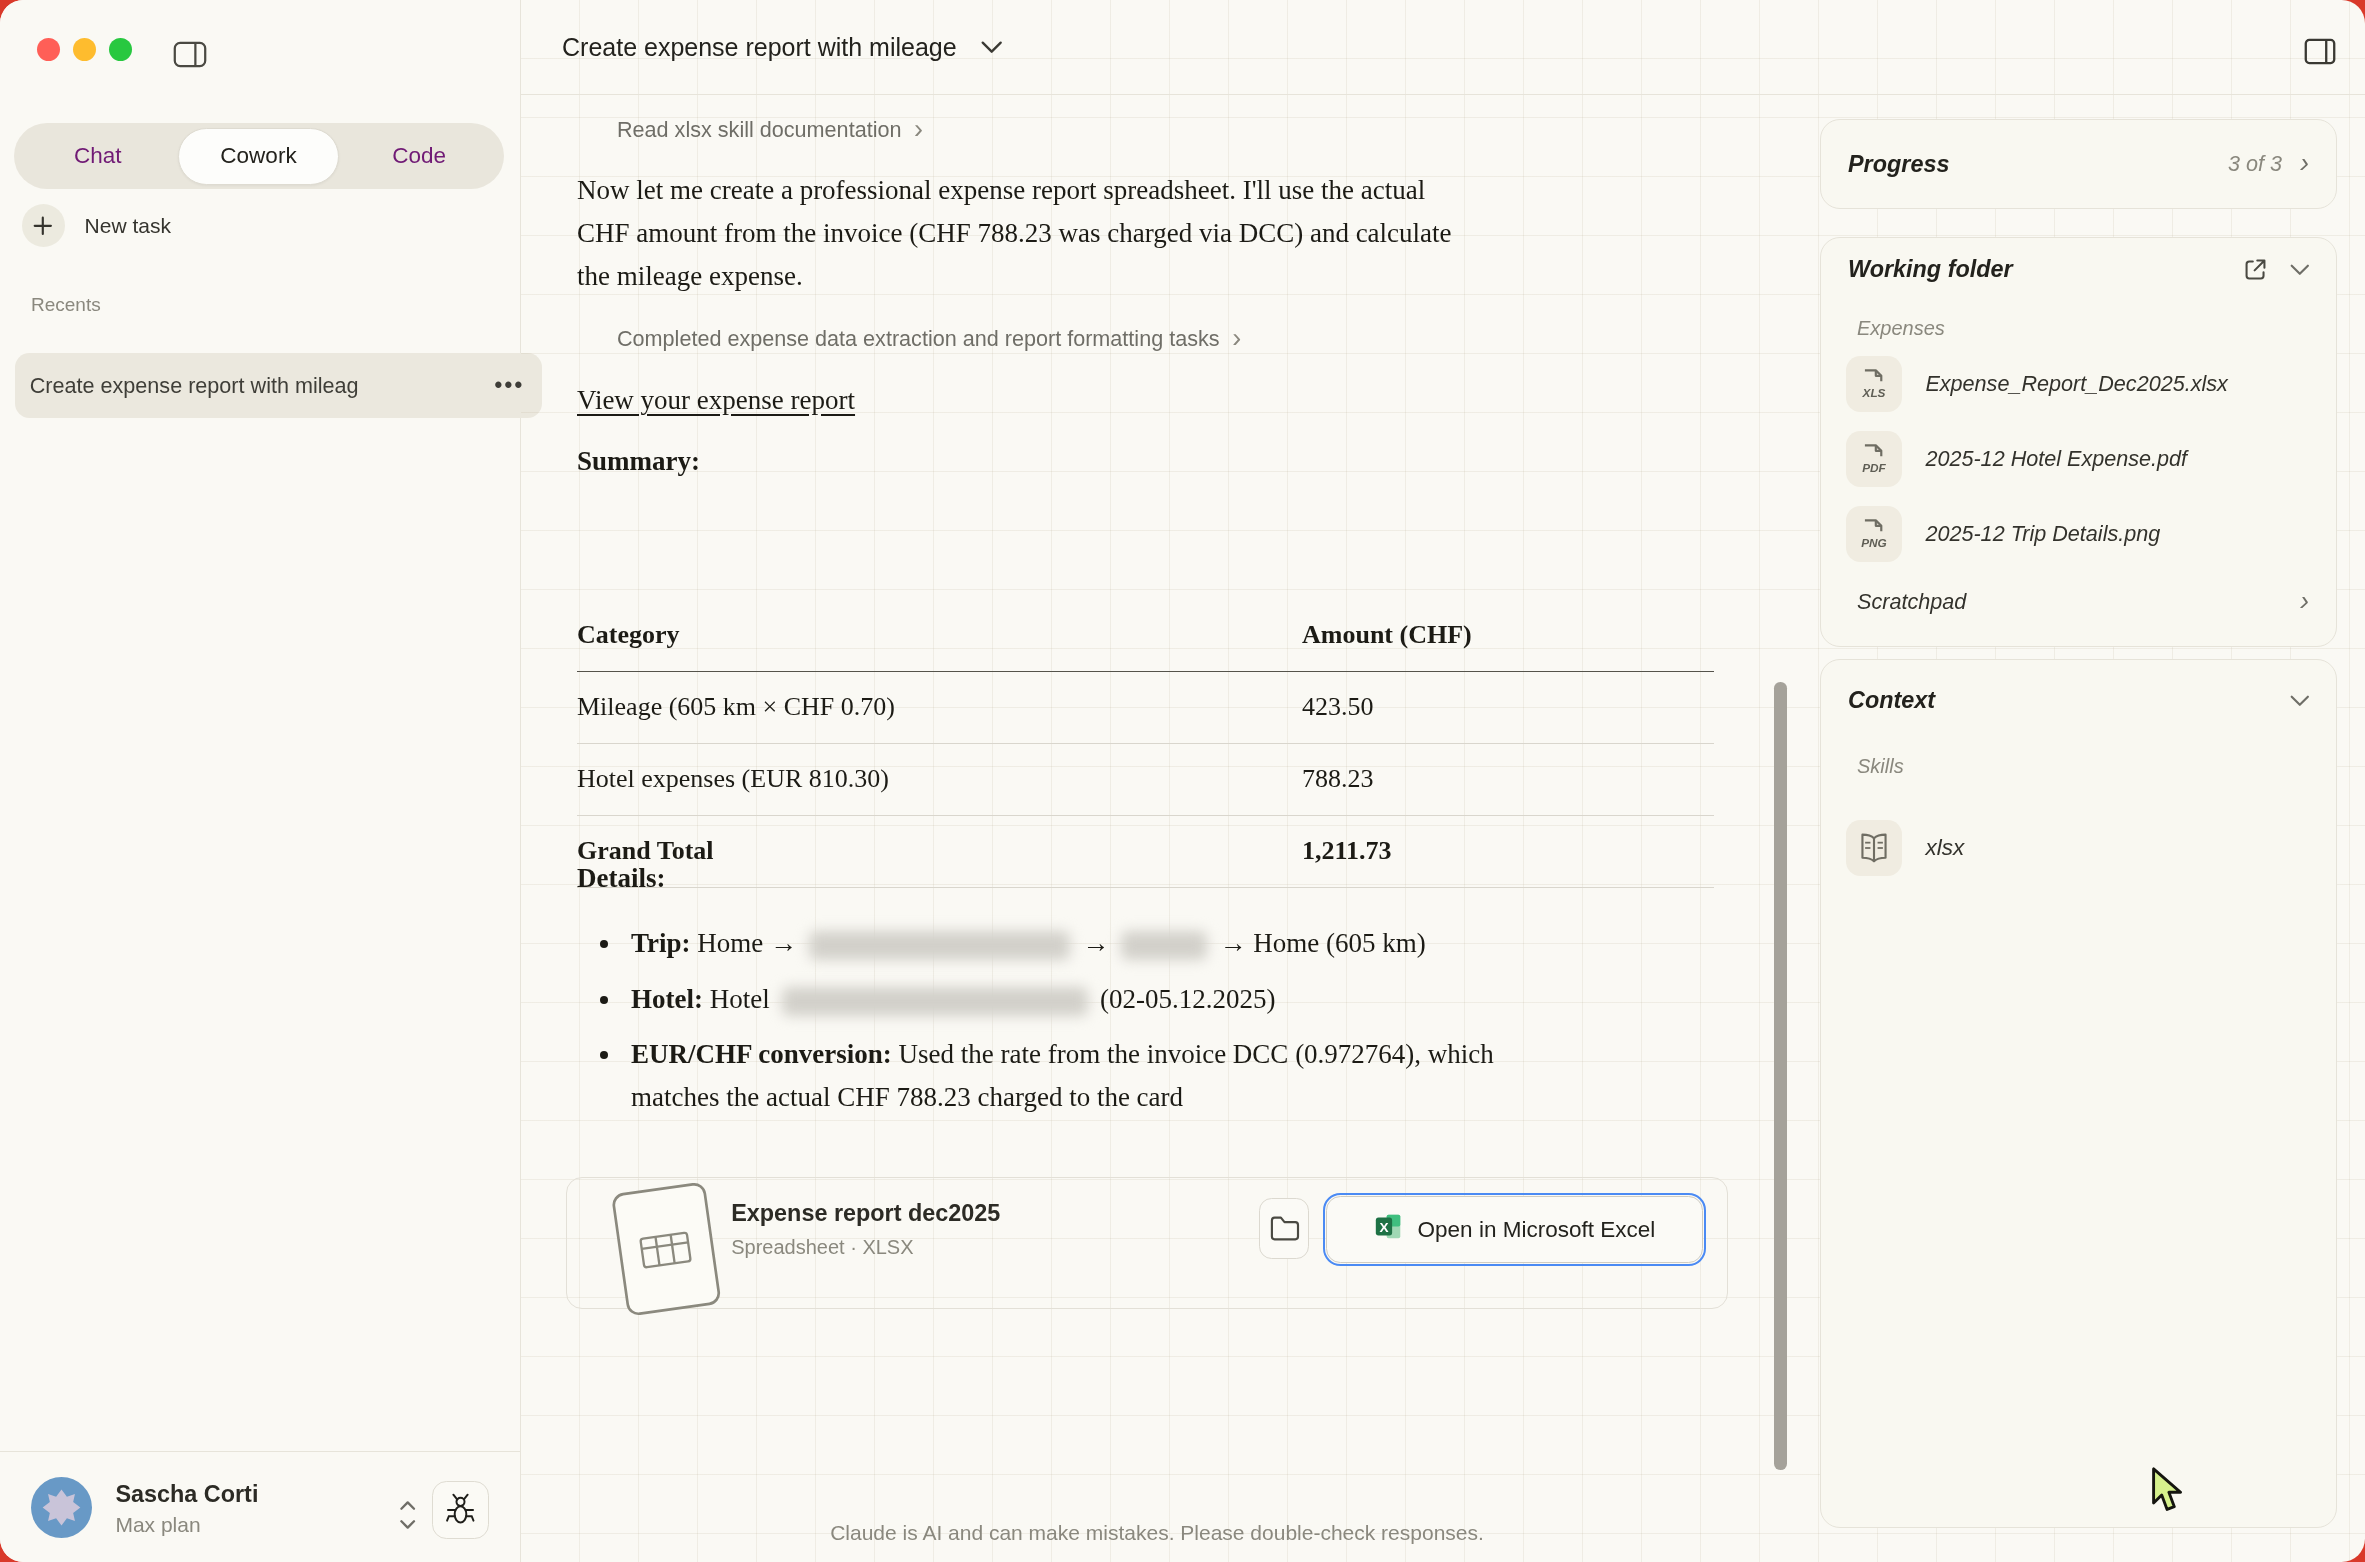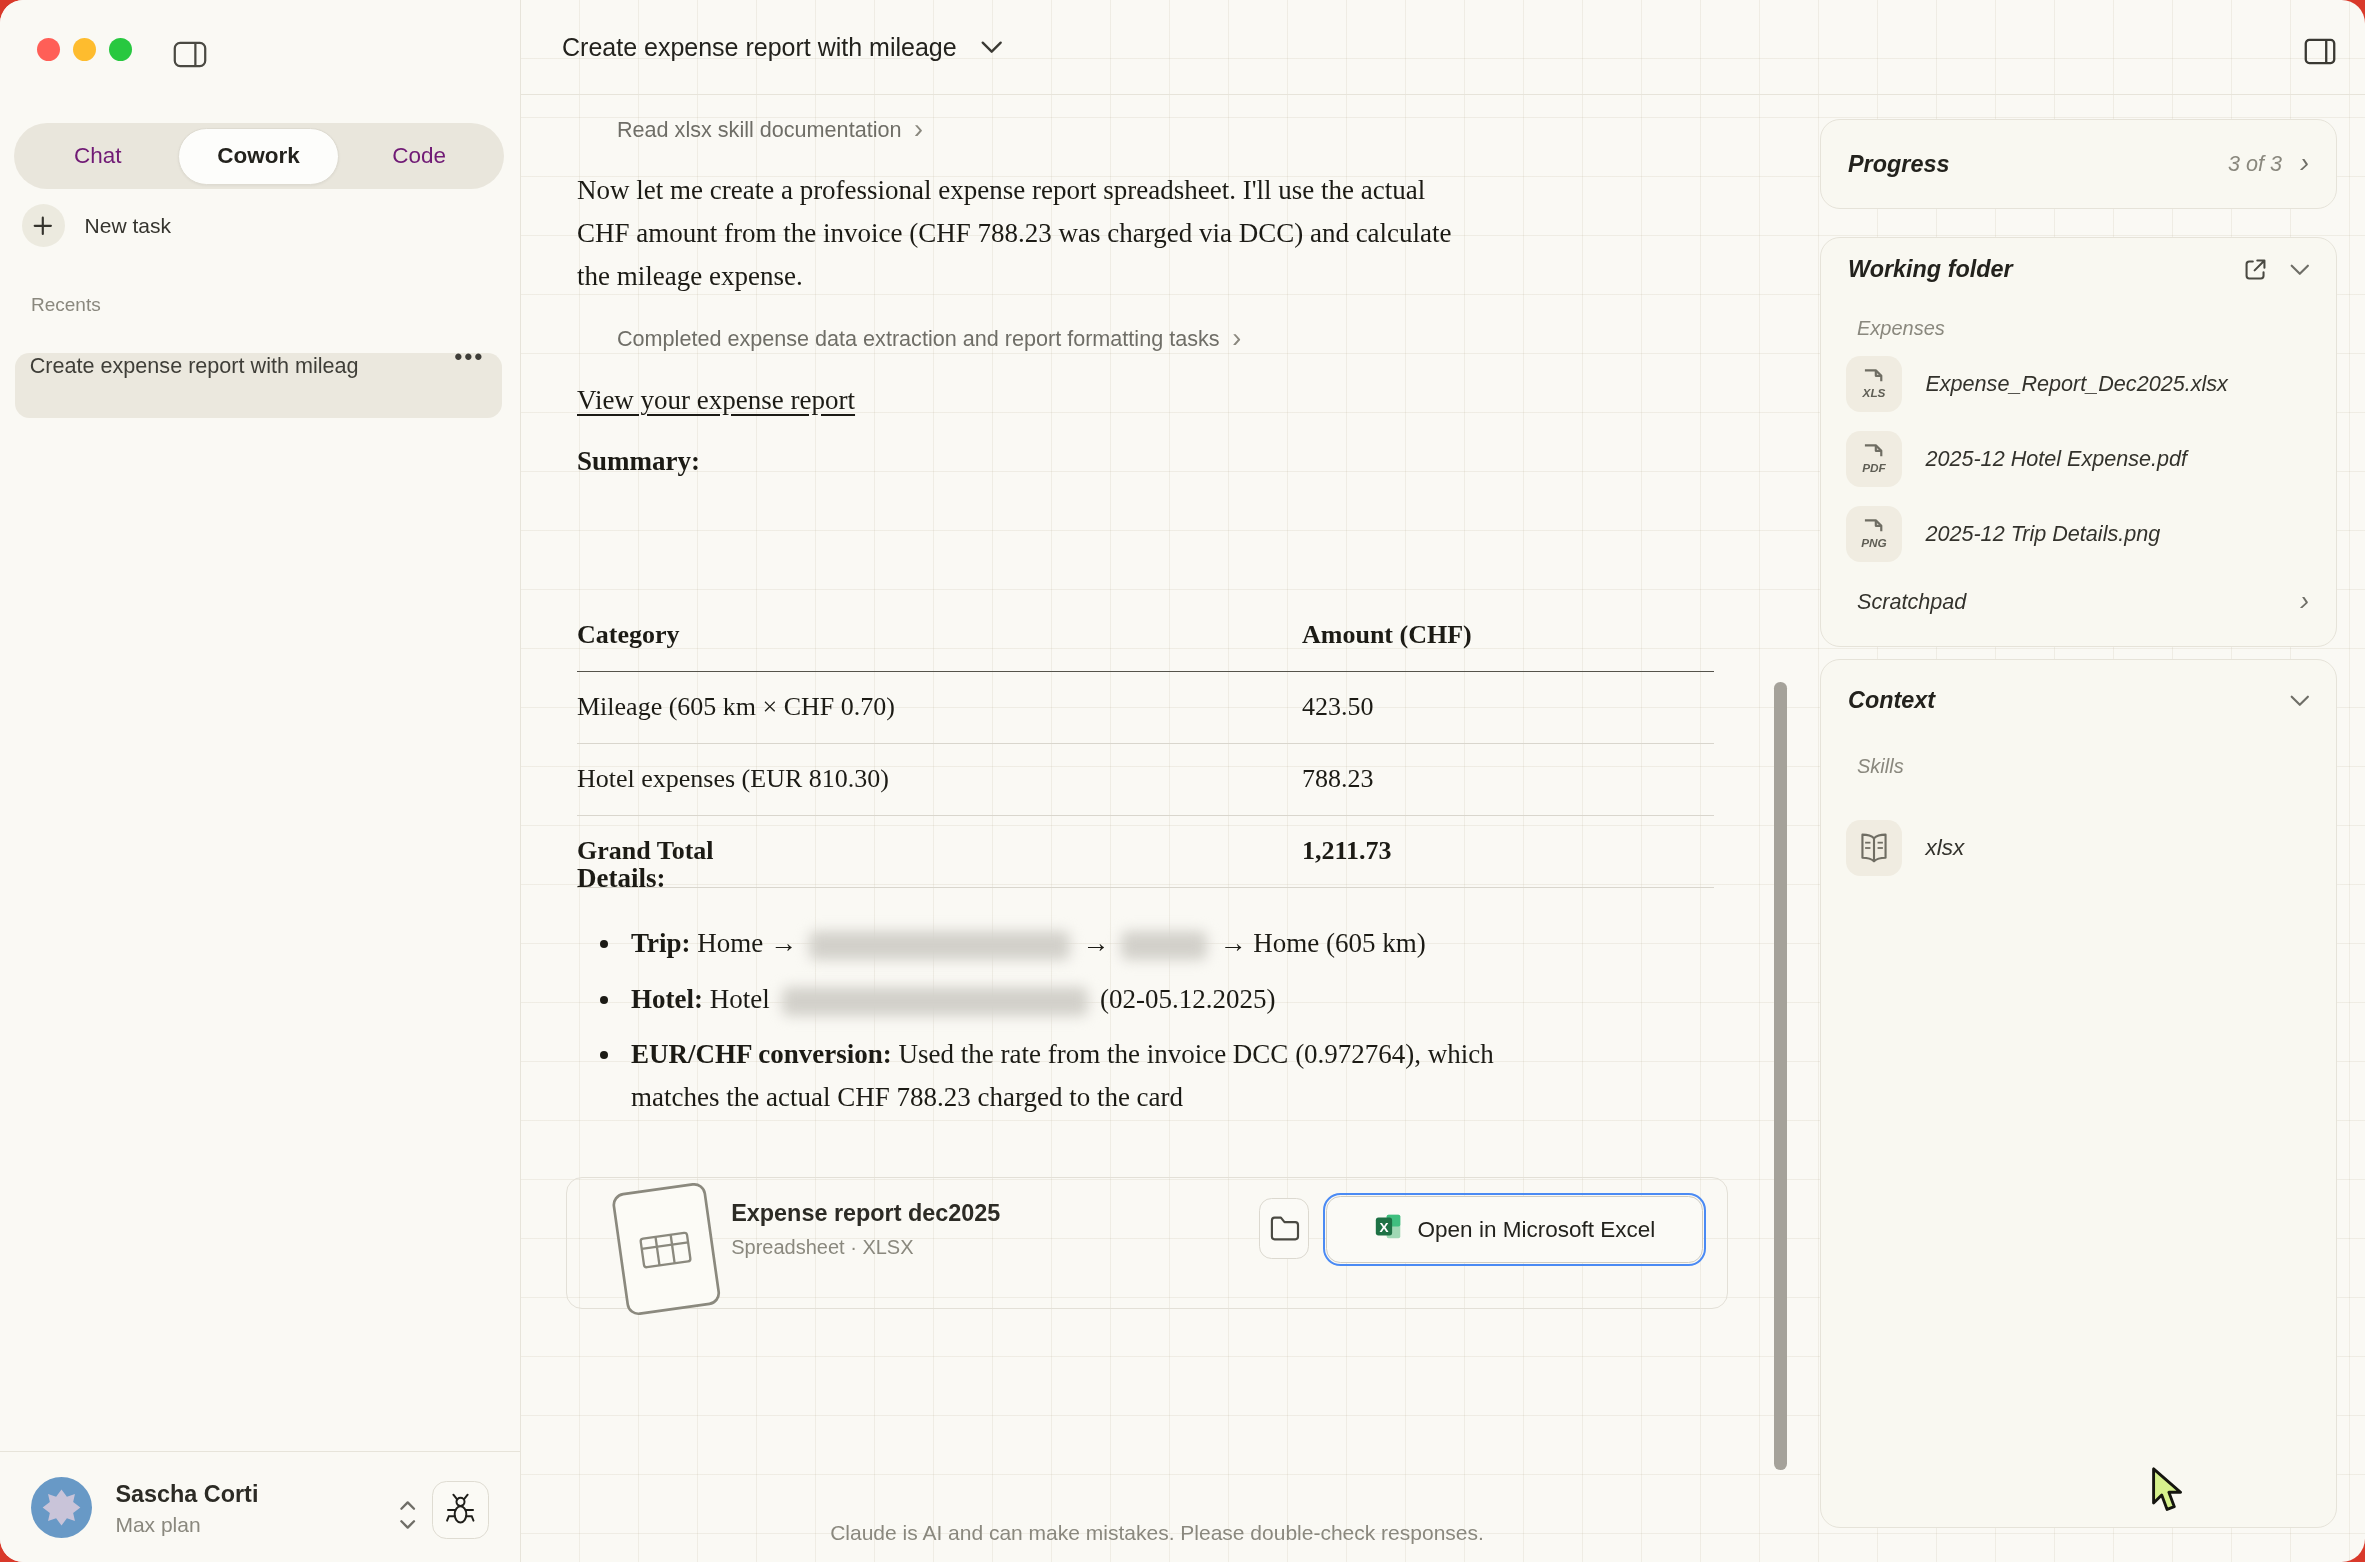--- a/index.html
+++ b/index.html
@@ -9,26 +9,26 @@
   .window { position:absolute; inset:0; background:#faf9f4; border-radius:23.4px; overflow:hidden; }
 
   
   .sidebar { position:absolute; left:0; top:0; width:521px; height:100%; background:#faf9f4; border-right:0.9px solid #e7e4da; }
   .traffic { position:absolute; left:37px; top:38px; display:flex; gap:12.6px; }
   .traffic span { width:23.4px; height:23.4px; border-radius:50%; display:block; }
   .t-red { background:#ff5f57; } .t-yellow { background:#febc2e; } .t-green { background:#28c840; }
   .sb-toggle { position:absolute; left:173px; top:40px; }
   .tabs { position:absolute; left:13.5px; top:123px; width:490px; height:66px; background:#e9e6dc; border-radius:33px; display:flex; padding:4.5px; }
   .tab { flex:1; display:flex; align-items:center; justify-content:center; font-size:22.5px; color:#701a75; border-radius:29px; cursor:default; }
-  .tab.active { background:#fdfdfb; color:#23221d; border:0.9px solid #dedbd1; box-shadow:0 0.9px 2.7px rgba(0,0,0,.05); font-weight:700; }
+  .tab.active { background:#fdfdfb; color:#23221d; border:0.9px solid #dedbd1; box-shadow:0 0.9px 2.7px rgba(0,0,0,.05); font-weight:400; }
   .newtask { position:absolute; left:21.6px; top:204px; display:flex; align-items:center; gap:20px; }
   .newtask .plus-circle { width:43px; height:43px; border-radius:50%; background:#eceadf; display:flex; align-items:center; justify-content:center; }
   .newtask .lbl { font-size:21px; color:#35342e; font-weight:500; }
   .recents { position:absolute; left:31px; top:294px; font-size:19px; color:#8a887e; }
-  .task-item { position:absolute; left:15.3px; top:353px; width:487px; height:65px; background:#ebe8de; border-radius:14.4px; display:flex; padding:0 18px 0 14.4px; }
+  .task-item { position:absolute; left:15.3px; top:353px; width:527px; height:65px; background:#ebe8de; border-radius:14.4px; display:flex; align-items:center; padding:0 18px 0 14.4px; }
   .task-item .txt { flex:1; font-size:21.6px; color:#3f3e38; white-space:nowrap; overflow:hidden;
     -webkit-mask-image:linear-gradient(to right,#000 82%,transparent 97%); mask-image:linear-gradient(to right,#000 82%,transparent 97%); }
   .task-item .dots { font-size:23.4px; color:#3e3d38; letter-spacing:1.8px; line-height:9px; }
   .sb-note { position:absolute; left:28px; top:470px; width:432px; font-size:21px; line-height:31px; color:#8a887e; }
   .sb-divider { position:absolute; left:0; right:0; top:1451px; height:0.9px; background:#e7e4da; }
   .user-row { position:absolute; left:31px; top:1477px; display:flex; align-items:center; gap:23.4px; }
   .user-name { font-size:23.4px; font-weight:600; color:#2c2b25; }
   .user-plan { font-size:21px; color:#8a887e; margin-top:5.4px; }
   .user-chevrons { position:absolute; left:396px; top:1497px; }
   .bug-btn { position:absolute; left:432px; top:1481px; width:57px; height:58px; border:0.9px solid #dfdcd2; border-radius:14.4px; background:#fbfaf5; display:flex; align-items:center; justify-content:center; }

